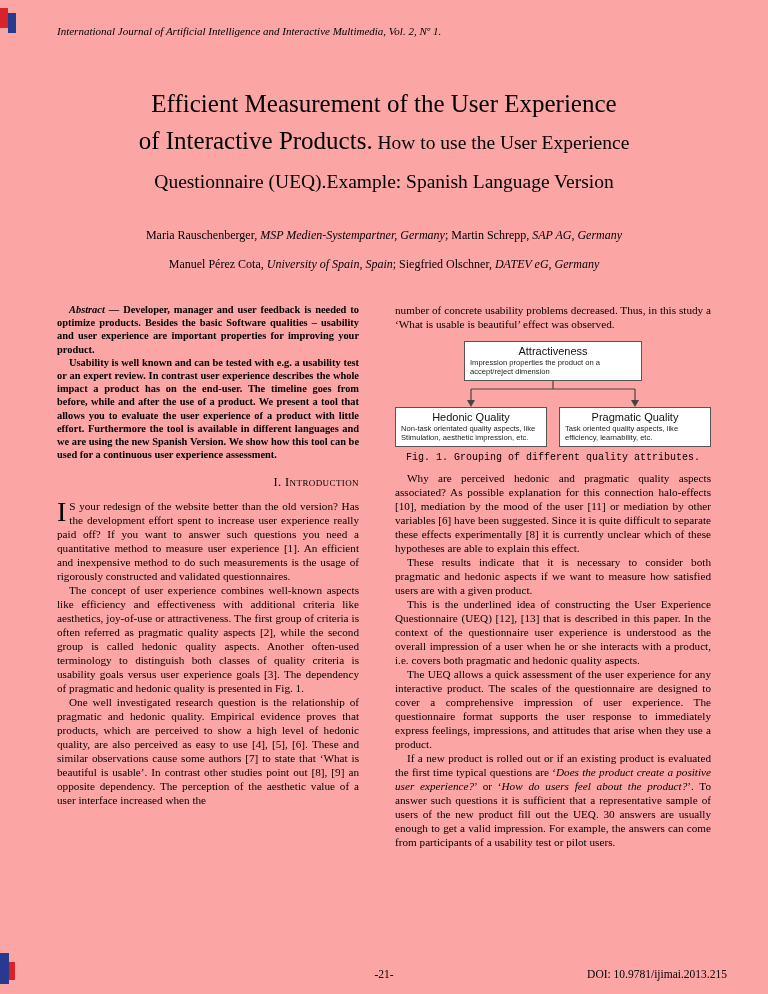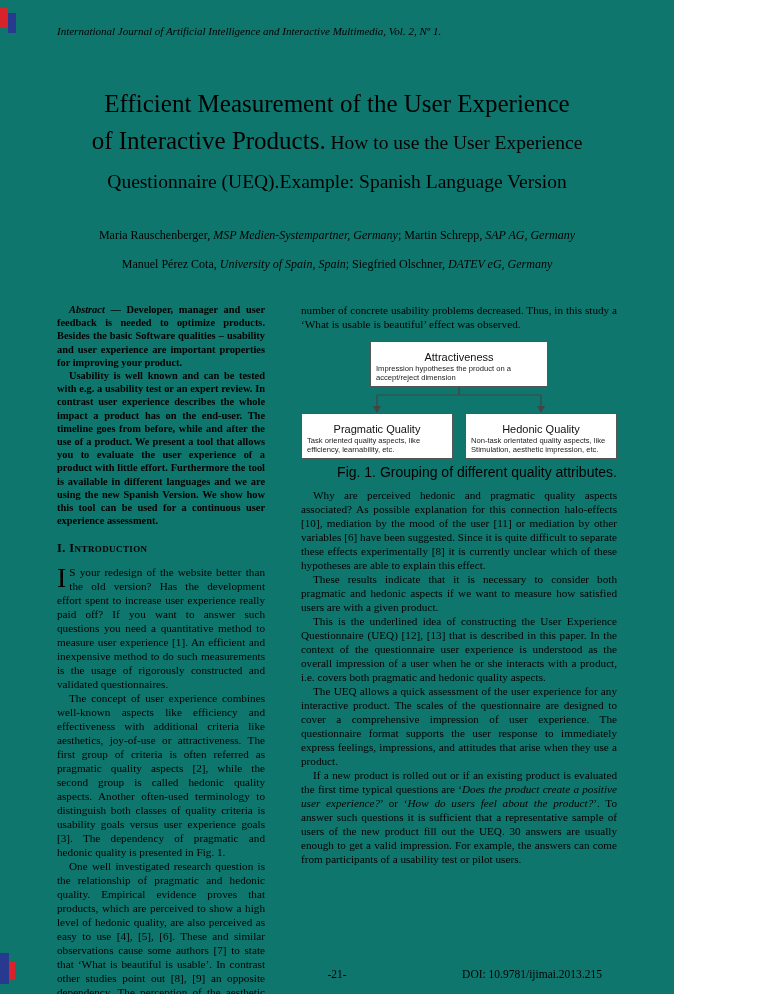--- a/index.html
+++ b/index.html
@@ -1,21 +1,21 @@
 <!DOCTYPE html>
 <html><head>
 <meta charset="utf-8">
 <style>
   html, body { margin: 0; padding: 0; background: #ffffff; }
   body {
     width: 768px; height: 994px;
     font-family: "Liberation Serif", serif;
     color: #000;
   }
-  .page { position: relative; width: 674px; height: 994px; overflow: hidden; background: #0f766e; }
+  .page { position: relative; width: 768px; height: 994px; overflow: hidden; background: #fca5a5; }
 
   
   .mark { position: absolute; display: block; }
   .mark-red-top  { left: 0; top: 8px;  width: 8px; height: 20px; background: #d9232a; }
   .mark-blue-top { left: 8px; top: 13px; width: 8px; height: 20px; background: #283a8f; }
   .mark-blue-bot { left: 0; bottom: 10px; width: 9px; height: 31px; background: #283a8f; }
   .mark-red-bot  { left: 9px; bottom: 14px; width: 6px; height: 18px; background: #d9232a; }
 
   .journal-header {
     position: absolute; top: 25px; left: 57px;
@@ -41,54 +41,54 @@
   .col { width: 316px; }
 
   .abstract {
     margin: 0; font-weight: 700; font-size: 10.4px; line-height: 13.2px;
     text-indent: 12px;
   }
   .abstract .lead { font-style: italic; }
   .keywords { margin-top: 13px; }
 
   .section-heading {
-    margin: 14px 0 9px; text-align: left; font-weight: 700;
+    margin: 14px 0 9px; text-align: right; font-weight: 400;
     font-size: 12.5px; font-variant: small-caps; letter-spacing: 0.4px;
   }
 
   .para { margin: 0; font-size: 11.2px; line-height: 14px; text-indent: 12px; }
   .para.noindent { text-indent: 0; }
   .para i { font-style: italic; }
 
   .dropcap {
     float: left; font-size: 28px; line-height: 24px;
     padding: 1px 3px 0 0; font-weight: 400;
   }
   .para.first { text-indent: 0; }
 
   
   .fig { margin: 10px 0 8px; font-family: "Liberation Sans", sans-serif; }
   .box {
-    border: 1px solid #555; background: #fff; padding: 9px 5px 4px;
+    border: 1px solid #555; background: #fff; padding: 3px 5px 4px;
     box-sizing: border-box;
   }
   .box-top { width: 178px; margin: 0 auto; }
   .box-title { text-align: center; font-size: 11px; color: #111; }
   .box-sub { font-size: 7.6px; line-height: 9px; color: #222; text-align: left; margin-top: 1px; }
   .connectors { display: block; width: 316px; height: 26px; }
   .box-row { display: flex; justify-content: space-between; }
   .box-row .box { width: 152px; }
   .fig-caption {
-    font-family: Liberation Sans, sans-serif;
-    font-size: 14px; margin-top: 5px; text-align: right; text-indent: 0;
+    font-family: Liberation Mono, monospace;
+    font-size: 10px; margin-top: 5px; text-align: center; text-indent: 0;
   }
 
   .footer { position: absolute; left: 0; right: 0; bottom: 26px; font-size: 11.5px; }
   .page-num { position: absolute; left: 50%; transform: translateX(-50%); }
-  .doi { position: absolute; right: 72px; }
+  .doi { position: absolute; right: 41px; }
 </style>
 </head>
 <body>
 
 <div class="page">
 
   <span class="mark mark-red-top"></span>
   <span class="mark mark-blue-top"></span>
   <span class="mark mark-blue-bot"></span>
   <span class="mark mark-red-bot"></span>
@@ -122,38 +122,38 @@
       <p class="para">The concept of user experience combines well-known aspects like efficiency and effectiveness with additional criteria like aesthetics, joy-of-use or attractiveness. The first group of criteria is often referred as pragmatic quality aspects [2], while the second group is called hedonic quality aspects. Another often-used terminology to distinguish both classes of quality criteria is usability goals versus user experience goals [3]. The dependency of pragmatic and hedonic quality is presented in Fig. 1.</p>
       <p class="para">One well investigated research question is the relationship of pragmatic and hedonic quality. Empirical evidence proves that products, which are perceived to show a high level of hedonic quality, are also perceived as easy to use [4], [5], [6]. These and similar observations cause some authors [7] to state that ‘What is beautiful is usable’. In contrast other studies point out [8], [9] an opposite dependency. The perception of the aesthetic value of a user interface increased when the</p>
     </div>
 
     <div class="col">
       <p class="para noindent">number of concrete usability problems decreased. Thus, in this study a ‘What is usable is beautiful’ effect was observed.</p>
 
       <figure class="fig" style="margin-left:0;margin-right:0;">
         <div class="box box-top">
           <div class="box-title">Attractiveness</div>
-          <div class="box-sub">Impression hypotheses the product on a accept/reject dimension</div>
+          <div class="box-sub">Impression properties the product on a accept/reject dimension</div>
         </div>
         <svg class="connectors" viewBox="0 0 316 26" xmlns="http://www.w3.org/2000/svg">
           <line x1="158" y1="0" x2="158" y2="8" stroke="#444" stroke-width="1.2"></line>
           <line x1="76" y1="8" x2="240" y2="8" stroke="#444" stroke-width="1.2"></line>
           <line x1="76" y1="8" x2="76" y2="20" stroke="#444" stroke-width="1.2"></line>
           <line x1="240" y1="8" x2="240" y2="20" stroke="#444" stroke-width="1.2"></line>
           <polygon points="72,19 80,19 76,26" fill="#444"></polygon>
           <polygon points="236,19 244,19 240,26" fill="#444"></polygon>
         </svg>
         <div class="box-row">
           <div class="box">
+            <div class="box-title">Hedonic Quality</div>
+            <div class="box-sub">Non-task orientated quality aspects, like Stimulation, aesthetic impression, etc.</div>
+          </div>
+          <div class="box">
             <div class="box-title">Pragmatic Quality</div>
             <div class="box-sub">Task oriented quality aspects, like efficiency, learnability, etc.</div>
-          </div>
-          <div class="box">
-            <div class="box-title">Hedonic Quality</div>
-            <div class="box-sub">Non-task orientated quality aspects, like Stimulation, aesthetic impression, etc.</div>
           </div>
         </div>
         <figcaption class="fig-caption">Fig. 1.  Grouping of different quality attributes.</figcaption>
       </figure>
 
       <p class="para">Why are perceived hedonic and pragmatic quality aspects associated? As possible explanation for this connection halo-effects [10], mediation by the mood of the user [11] or mediation by other variables [6] have been suggested. Since it is quite difficult to separate these effects experimentally [8] it is currently unclear which of these hypotheses are able to explain this effect.</p>
       <p class="para">These results indicate that it is necessary to consider both pragmatic and hedonic aspects if we want to measure how satisfied users are with a given product.</p>
       <p class="para">This is the underlined idea of constructing the User Experience Questionnaire (UEQ) [12], [13] that is described in this paper. In the context of the questionnaire user experience is understood as the overall impression of a user when he or she interacts with a product, i.e. covers both pragmatic and hedonic quality aspects.</p>
       <p class="para">The UEQ allows a quick assessment of the user experience for any interactive product. The scales of the questionnaire are designed to cover a comprehensive impression of user experience. The questionnaire format supports the user response to immediately express feelings, impressions, and attitudes that arise when they use a product.</p>
       <p class="para">

